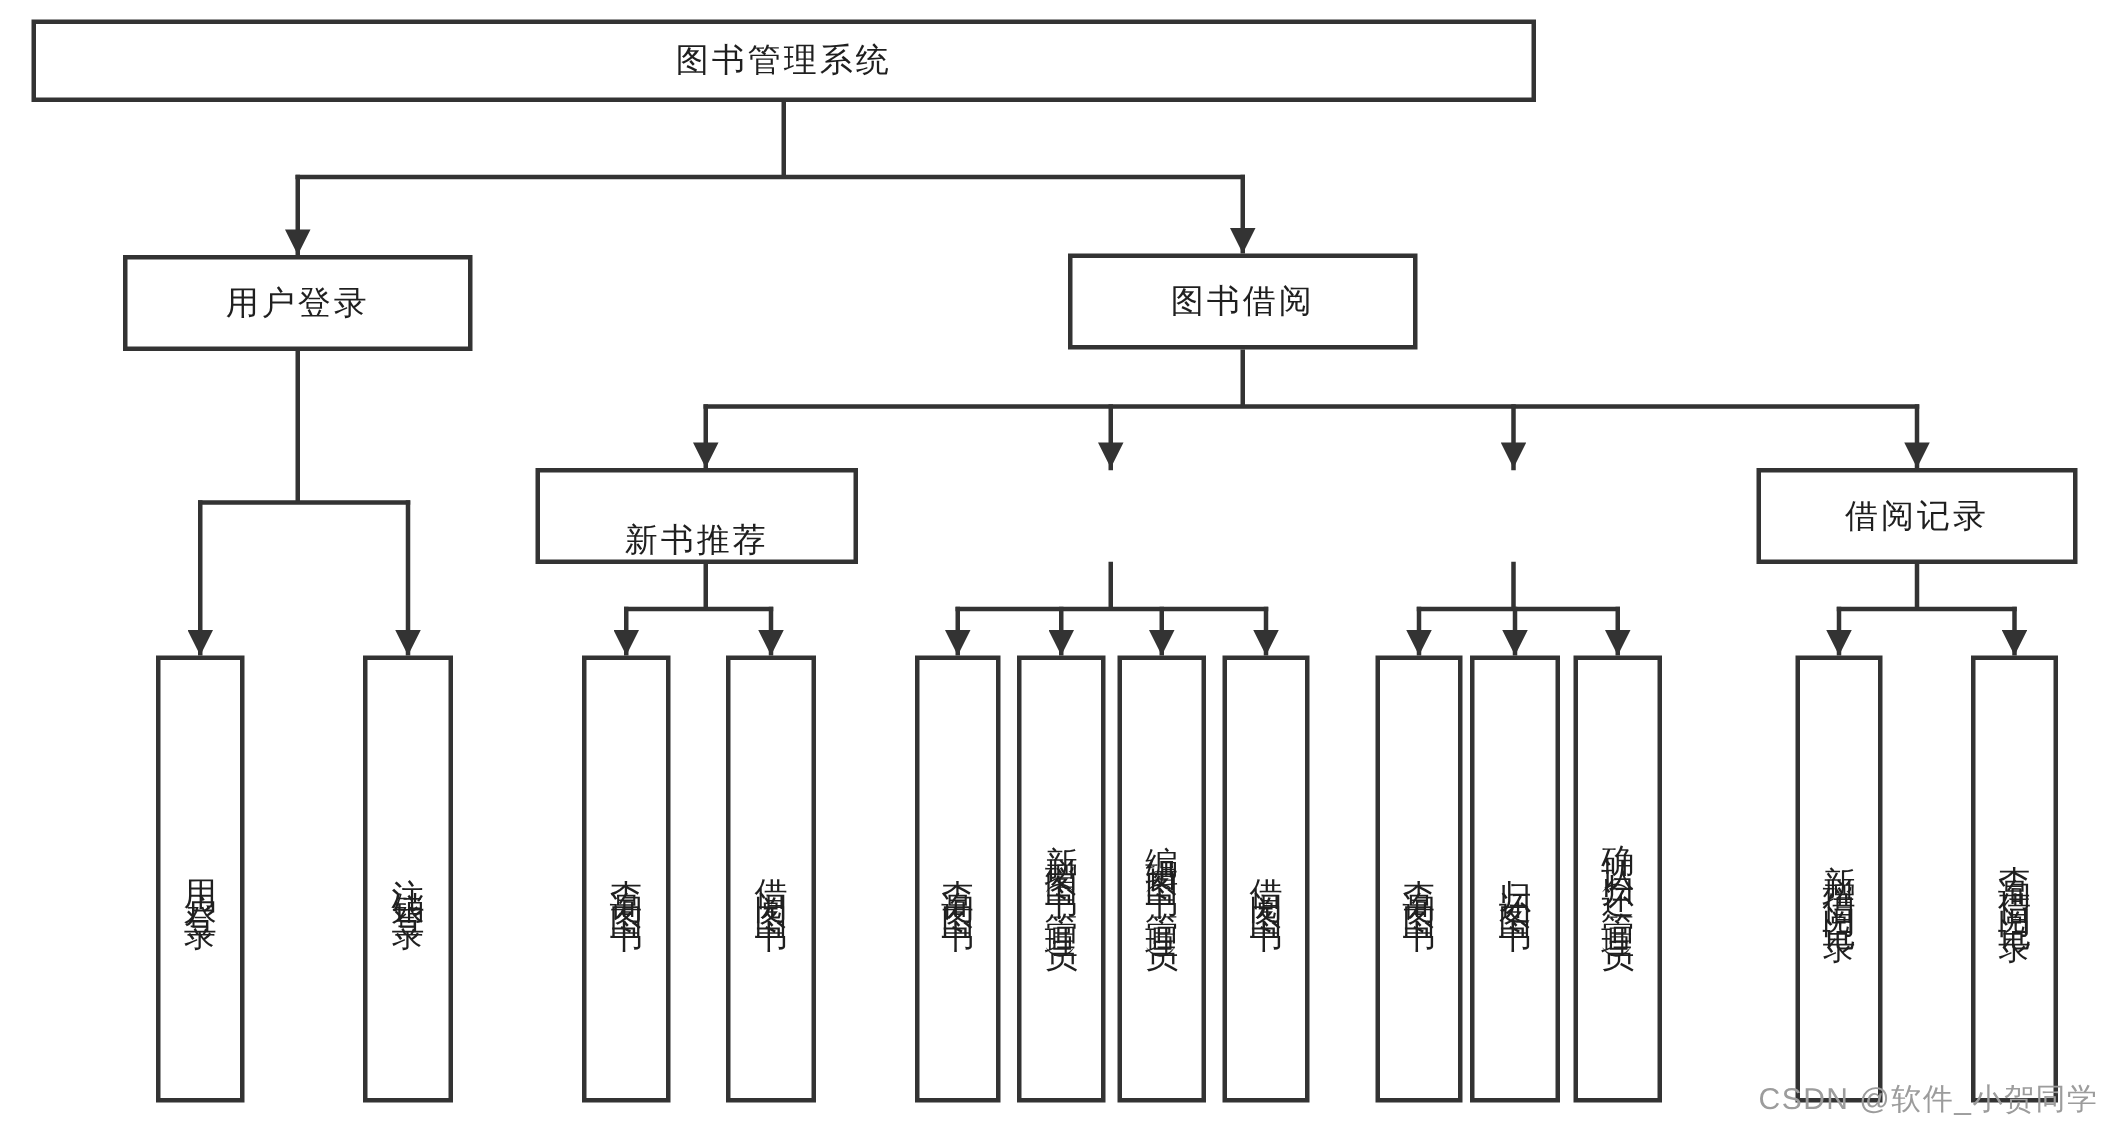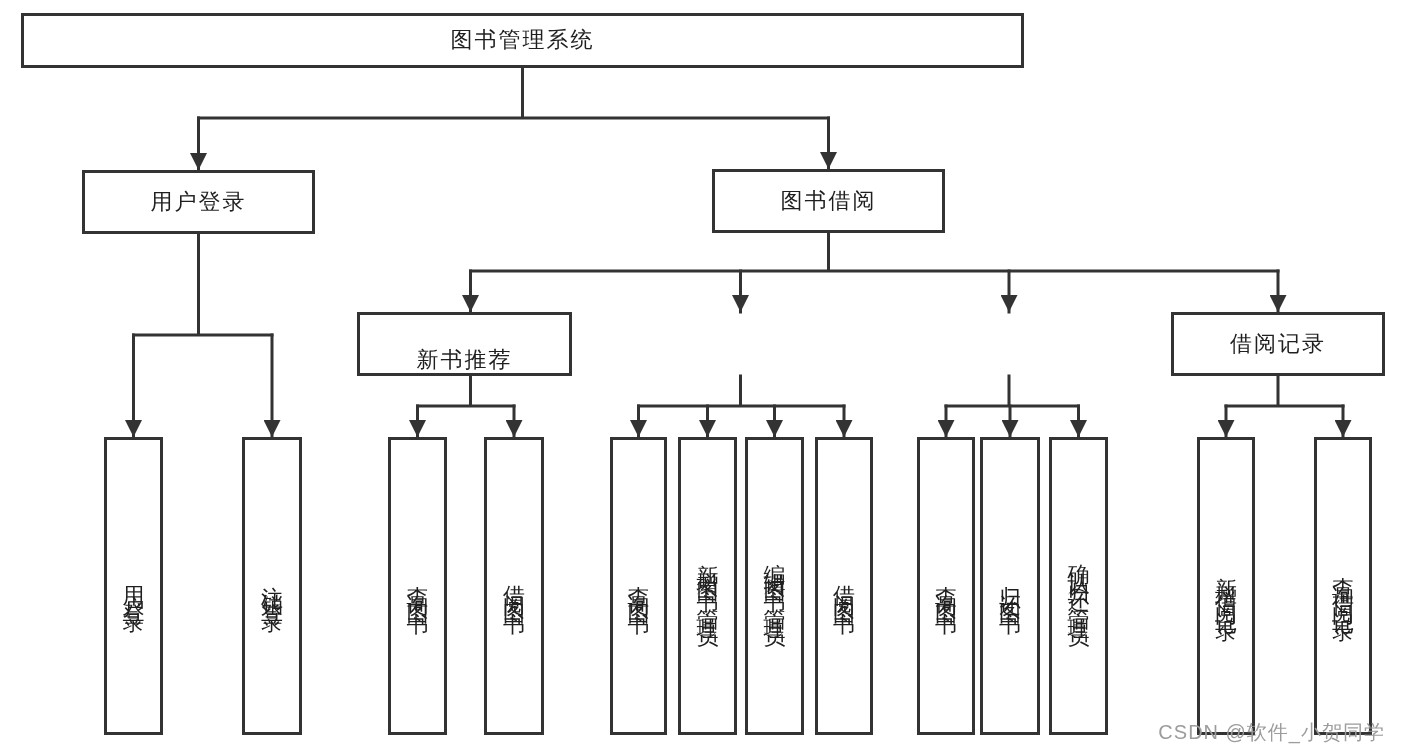--- a/index.html
+++ b/index.html
@@ -46,21 +46,21 @@
   .leaf .lbl {
     writing-mode: vertical-rl;
     text-orientation: mixed;
     font-size: 22px;
     letter-spacing: 9px;
     line-height: 1;
     white-space: nowrap;
   }
   #watermark {
     position: absolute;
-    right: 20px;
+    right: 6px;
     bottom: 1px;
     font-size: 20px;
     color: #9c9c9c;
     letter-spacing: 1px;
     z-index: 5;
     white-space: nowrap;
   }
 </style>
 </head>
 <body>

